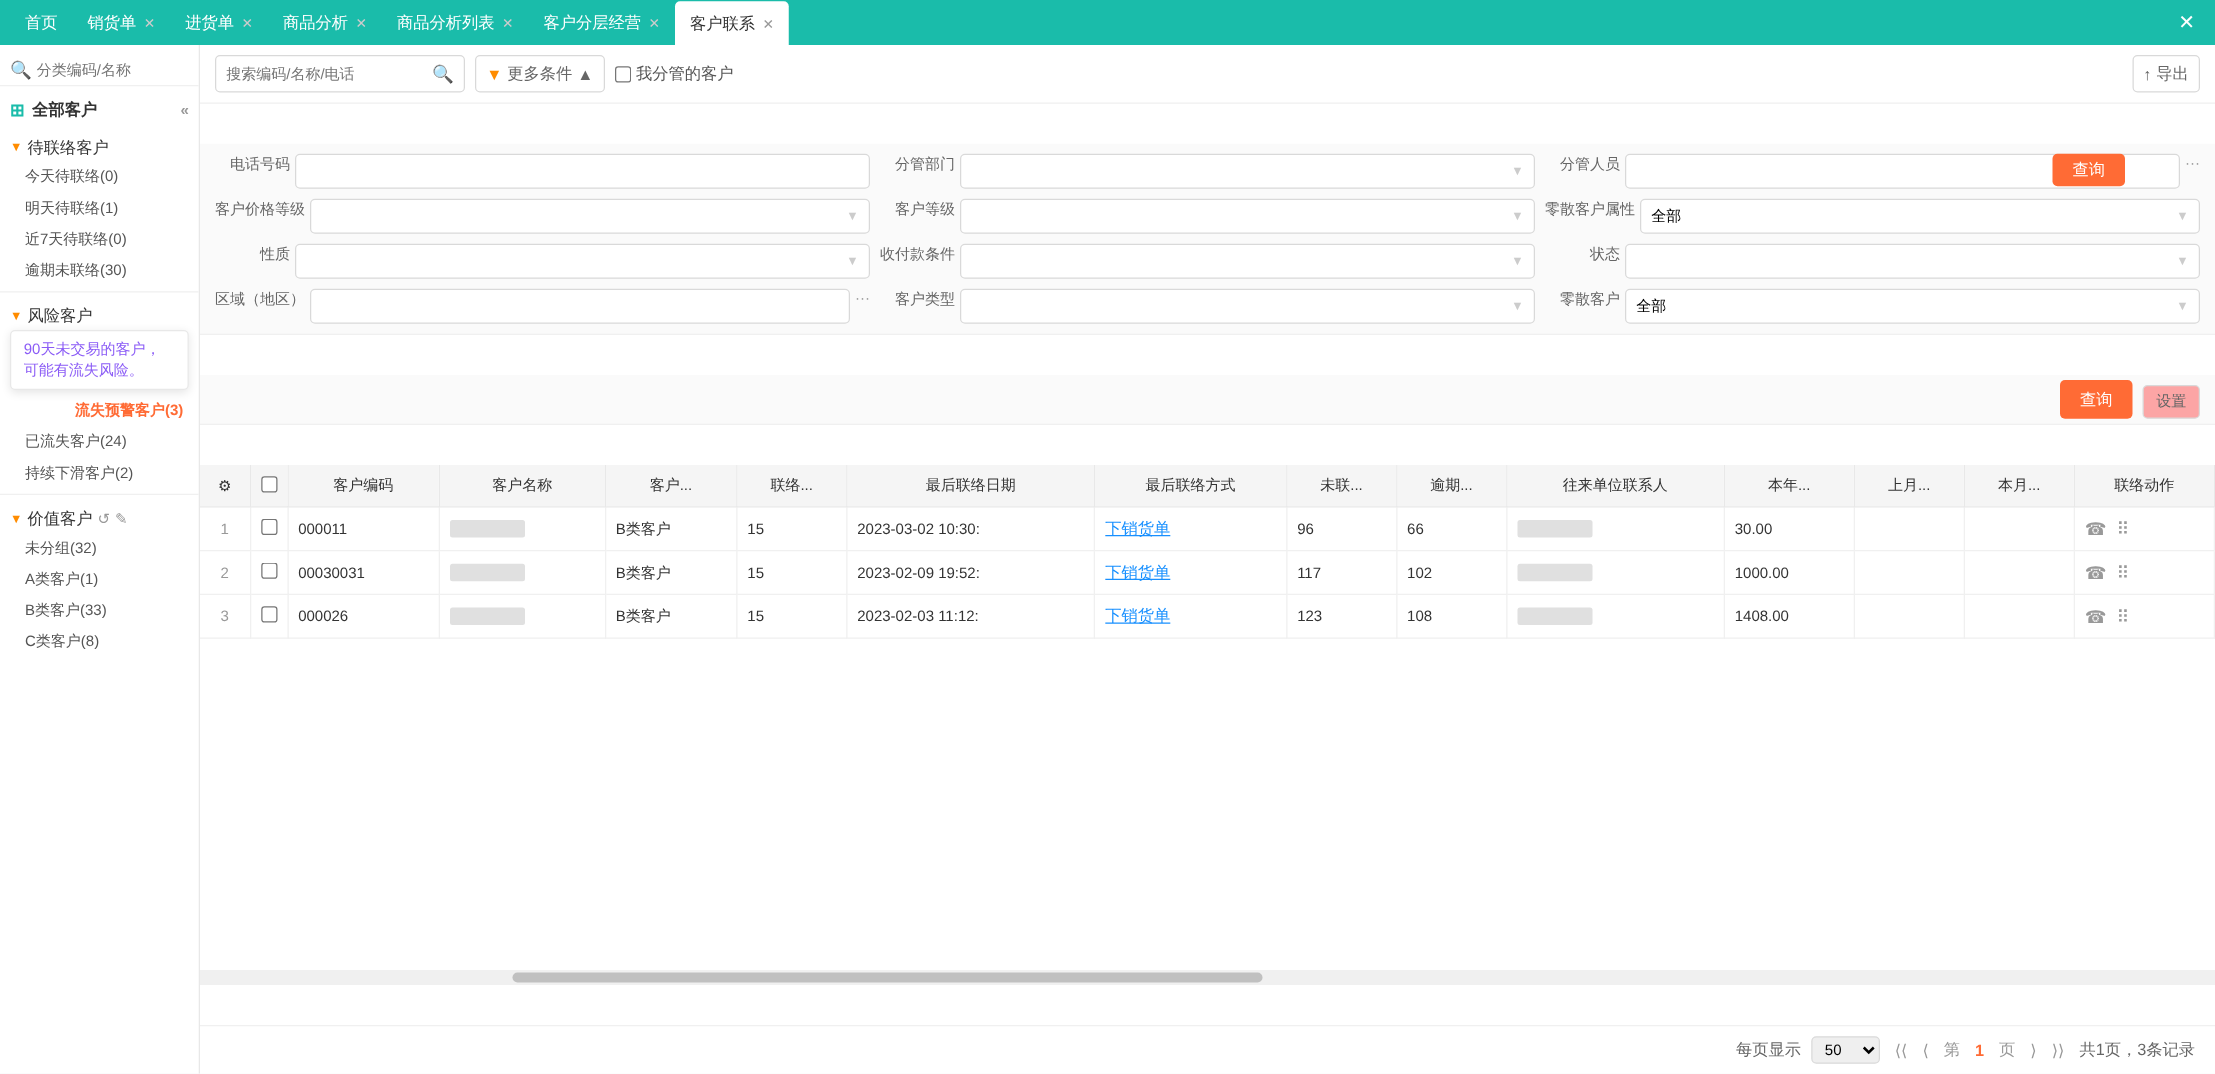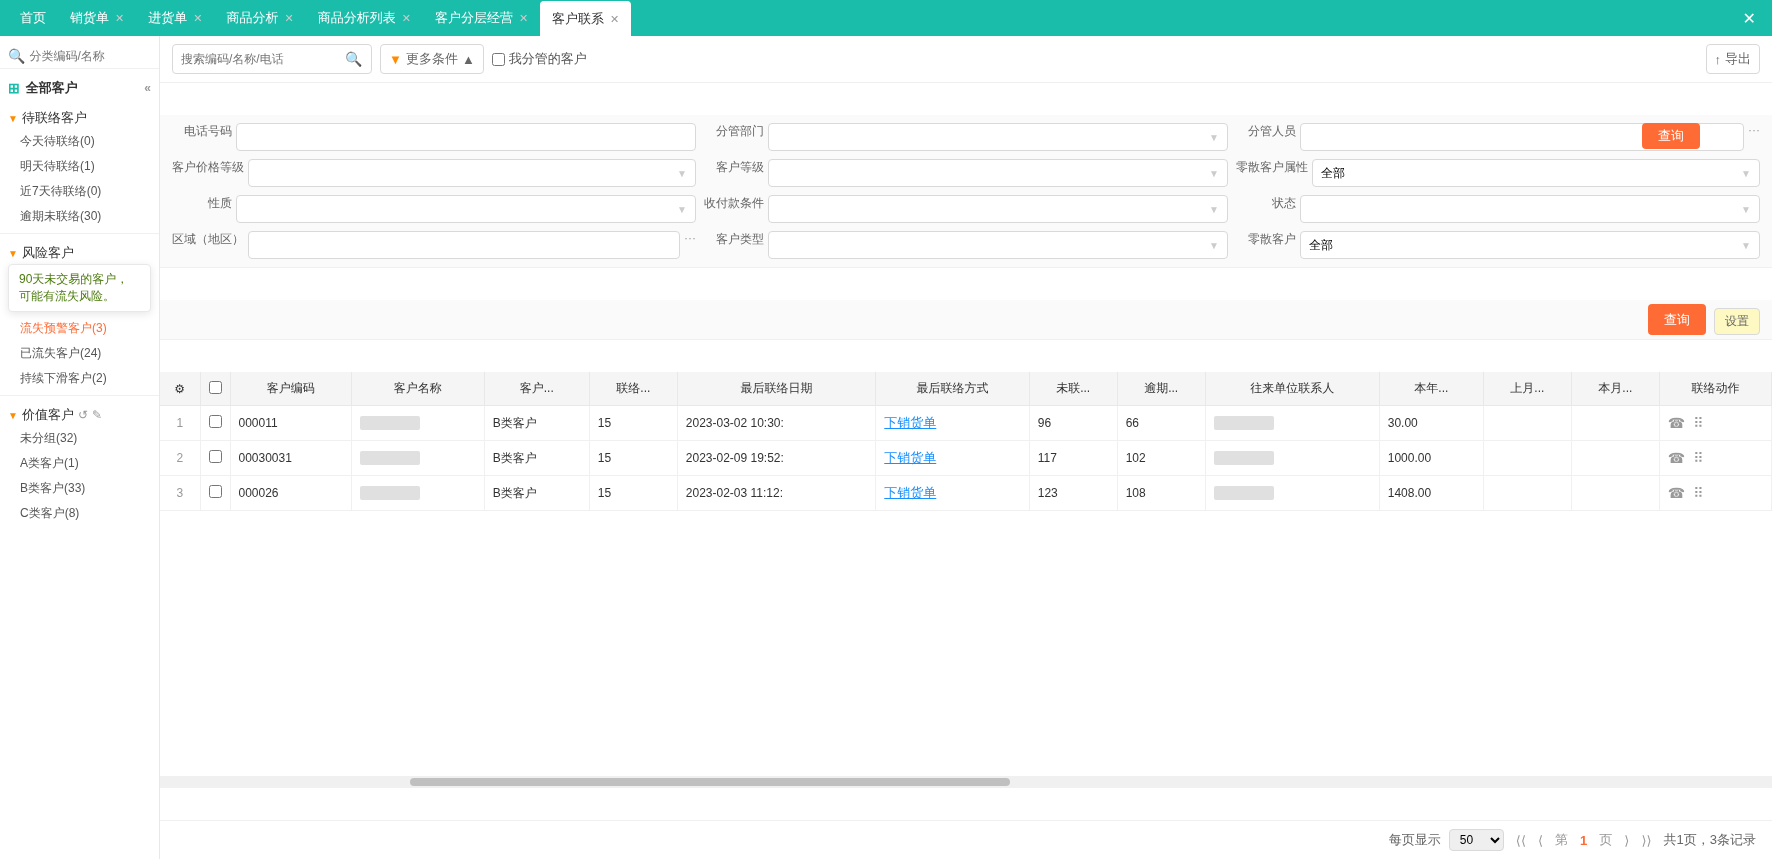--- a/index.html
+++ b/index.html
@@ -21,24 +21,24 @@
     .sidebar { width: 160px; background: #fff; border-right: 1px solid #e8e8e8; padding: 8px 0; overflow-y: auto; flex-shrink: 0; }
     .sidebar-search { display: flex; align-items: center; padding: 4px 8px; border-bottom: 1px solid #f0f0f0; margin-bottom: 4px; }
     .sidebar-search input { border: none; outline: none; font-size: 12px; width: 100%; color: #000000; }
     .sidebar-search .search-icon { color: #ccc; font-size: 14px; margin-right: 4px; }
     .sidebar-all { display: flex; align-items: center; padding: 6px 8px; font-weight: bold; font-size: 13px; color: #333; cursor: pointer; }
     .sidebar-all .grid-icon { color: #1abcaa; margin-right: 6px; font-size: 14px; }
     .sidebar-all .collapse-icon { margin-left: auto; color: #999; font-size: 12px; }
     .sidebar-group-title { display: flex; align-items: center; padding: 6px 8px 2px 8px; color: #333; font-size: 12px; cursor: pointer; }
     .sidebar-group-title .arrow { color: #ff8c00; margin-right: 4px; font-size: 10px; }
     .sidebar-item { padding: 4px 8px 4px 20px; font-size: 12px; color: #555; cursor: pointer; }
-    .sidebar-item.active { color: #ff6b35; font-weight: normal; }
+    .sidebar-item.active { color: #ff6b35; font-weight: bold; margin-left: 40px; }
     .sidebar-item.active::before { content: ''; }
     .sidebar-divider { height: 1px; background: #f0f0f0; margin: 4px 0; }
-    .tooltip-box { background: #fff; border: 1px solid #e8e8e8; border-radius: 4px; padding: 6px 10px; font-size: 12px; color: #4d7c0f; margin: 0 8px 4px 8px; box-shadow: 0 2px 8px rgba(0,0,0,0.1); }
+    .tooltip-box { background: #fff; border: 1px solid #e8e8e8; border-radius: 4px; padding: 6px 10px; font-size: 12px; color: #8b5cf6; margin: 0 8px 4px 8px; box-shadow: 0 2px 8px rgba(0,0,0,0.1); }
     .sidebar-group-with-icons { display: flex; align-items: center; padding: 6px 8px 2px 8px; color: #333; font-size: 12px; }
     .sidebar-group-with-icons .arrow { color: #ff8c00; margin-right: 4px; font-size: 10px; }
     .sidebar-group-with-icons .icon-btn { margin-left: 4px; color: #999; font-size: 12px; cursor: pointer; }
 
     
     .content { flex: 1; display: flex; flex-direction: column; overflow: hidden; background: #fff; gap: 32px; }
 
     
     .filter-bar { display: flex; align-items: center; padding: 8px 12px; border-bottom: 1px solid #f0f0f0; background: #fff; gap: 8px; }
     .search-input-wrap { display: flex; align-items: center; border: 1px solid #d9d9d9; border-radius: 4px; padding: 0 8px; height: 30px; min-width: 200px; }
@@ -52,21 +52,21 @@
     
     .adv-filter { background: #fafafa; border-bottom: 1px solid #f0f0f0; padding: 8px 12px; display: grid; grid-template-columns: 1fr 1fr 1fr; gap: 8px; }
     .filter-row { display: flex; align-items: flex-start; gap: 4px; }
     .filter-label { color: #666; font-size: 12px; white-space: nowrap; min-width: 60px; text-align: right; }
     .filter-input { flex: 1; border: 1px solid #d9d9d9; border-radius: 4px; height: 28px; padding: 0 8px; font-size: 12px; outline: none; }
     .filter-select { flex: 1; border: 1px solid #d9d9d9; border-radius: 4px; height: 28px; padding: 0 8px; font-size: 12px; outline: none; background: #fff; display: flex; align-items: center; justify-content: space-between; cursor: pointer; }
     .filter-select-val { color: #000000; font-size: 12px; }
     .select-arrow { color: #ccc; font-size: 10px; }
     .filter-more { color: #999; font-size: 12px; cursor: pointer; }
     .query-btn { background: #ff6b35; color: #fff; border: none; border-radius: 4px; padding: 4px 16px; cursor: pointer; font-size: 13px; }
-    .settings-btn { background: #fef9c3; color: #666; border: 1px solid #d9d9d9; border-radius: 4px; padding: 4px 10px; cursor: pointer; font-size: 12px; display: block; margin-top: 4px; text-align: center; }
+    .settings-btn { background: #fca5a5; color: #666; border: 1px solid #d9d9d9; border-radius: 4px; padding: 4px 10px; cursor: pointer; font-size: 12px; display: block; margin-top: 4px; text-align: center; }
 
     
     .table-wrap { flex: 1; overflow: auto; }
     table { width: 100%; border-collapse: collapse; }
     thead th { background: #f5f5f5; border-bottom: 1px solid #e8e8e8; border-right: 1px solid #e8e8e8; padding: 8px 8px; font-size: 12px; color: #333; font-weight: normal; white-space: nowrap; position: sticky; top: 0; z-index: 1; }
     tbody td { border-bottom: 1px solid #f0f0f0; border-right: 1px solid #f0f0f0; padding: 8px 8px; font-size: 12px; color: #333; white-space: nowrap; }
     .link-text { color: #1890ff; cursor: pointer; text-decoration: underline; }
     .action-icons { display: flex; gap: 8px; }
     .action-icon { color: #999; cursor: pointer; font-size: 14px; }
     .blurred { background: #e0e0e0; border-radius: 2px; color: transparent; display: inline-block; min-width: 60px; height: 14px; }

